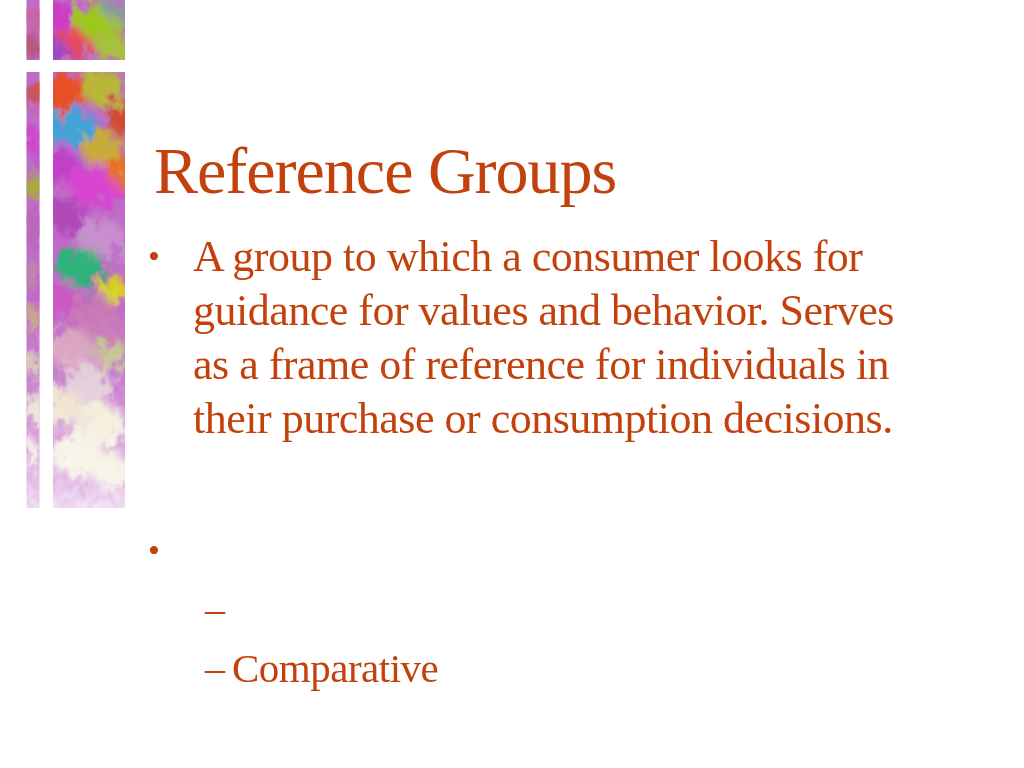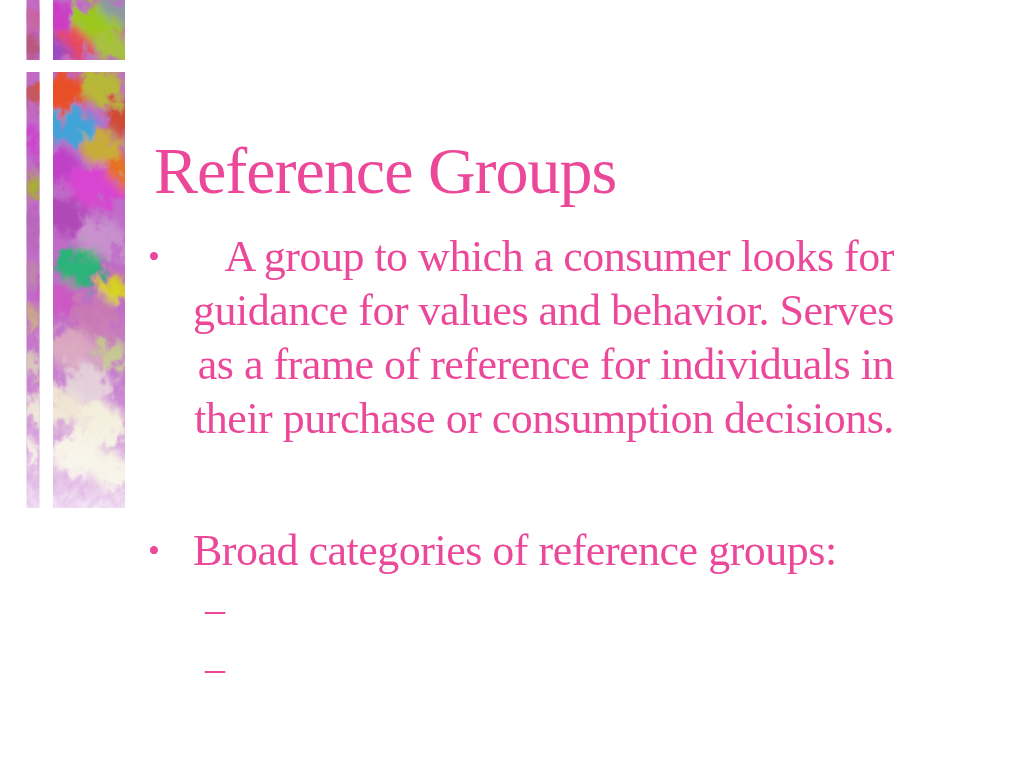--- a/index.html
+++ b/index.html
@@ -7,21 +7,21 @@
     padding: 0;
     background: #ffffff;
   }
   .slide {
     position: relative;
     width: 1024px;
     height: 768px;
     background: #ffffff;
     overflow: hidden;
     font-family: "Liberation Serif", "DejaVu Serif", serif;
-    color: #ec4899;
+    color: #c2410c;
   }
   .stripe {
     position: absolute;
     left: 0;
     top: 0;
   }
   .title {
     position: absolute;
     left: 154px;
     top: 92px;
@@ -41,21 +41,20 @@
   .bullet-marker {
     flex: 0 0 45px;
     font-size: 34px;
     line-height: 54px;
   }
   .bullet-text {
     font-size: 44px;
     line-height: 54px;
     white-space: pre-line;
     letter-spacing: -0.5px;
-    text-align: right;
   }
   .sub-bullets {
     position: absolute;
     left: 205px;
     top: 584px;
   }
   .sub-row {
     display: flex;
     align-items: flex-start;
     margin-bottom: 9px;
@@ -159,25 +158,25 @@
   <div class="bullet-row bullet-1">
     <span class="bullet-marker">•</span>
     <span class="bullet-text">A group to which a consumer looks for
 guidance for values and behavior. Serves
 as a frame of reference for individuals in
 their purchase or consumption decisions.</span>
   </div>
 
   <div class="bullet-row bullet-2">
     <span class="bullet-marker">•</span>
-    <span class="bullet-text">Broad categories of reference groups:</span>
   </div>
 
   <div class="sub-bullets">
     <div class="sub-row">
       <span class="sub-marker">–</span>
     </div>
     <div class="sub-row">
       <span class="sub-marker">–</span>
+      <span class="sub-text">Comparative</span>
     </div>
   </div>
 
 </div>
 
 </body></html>

